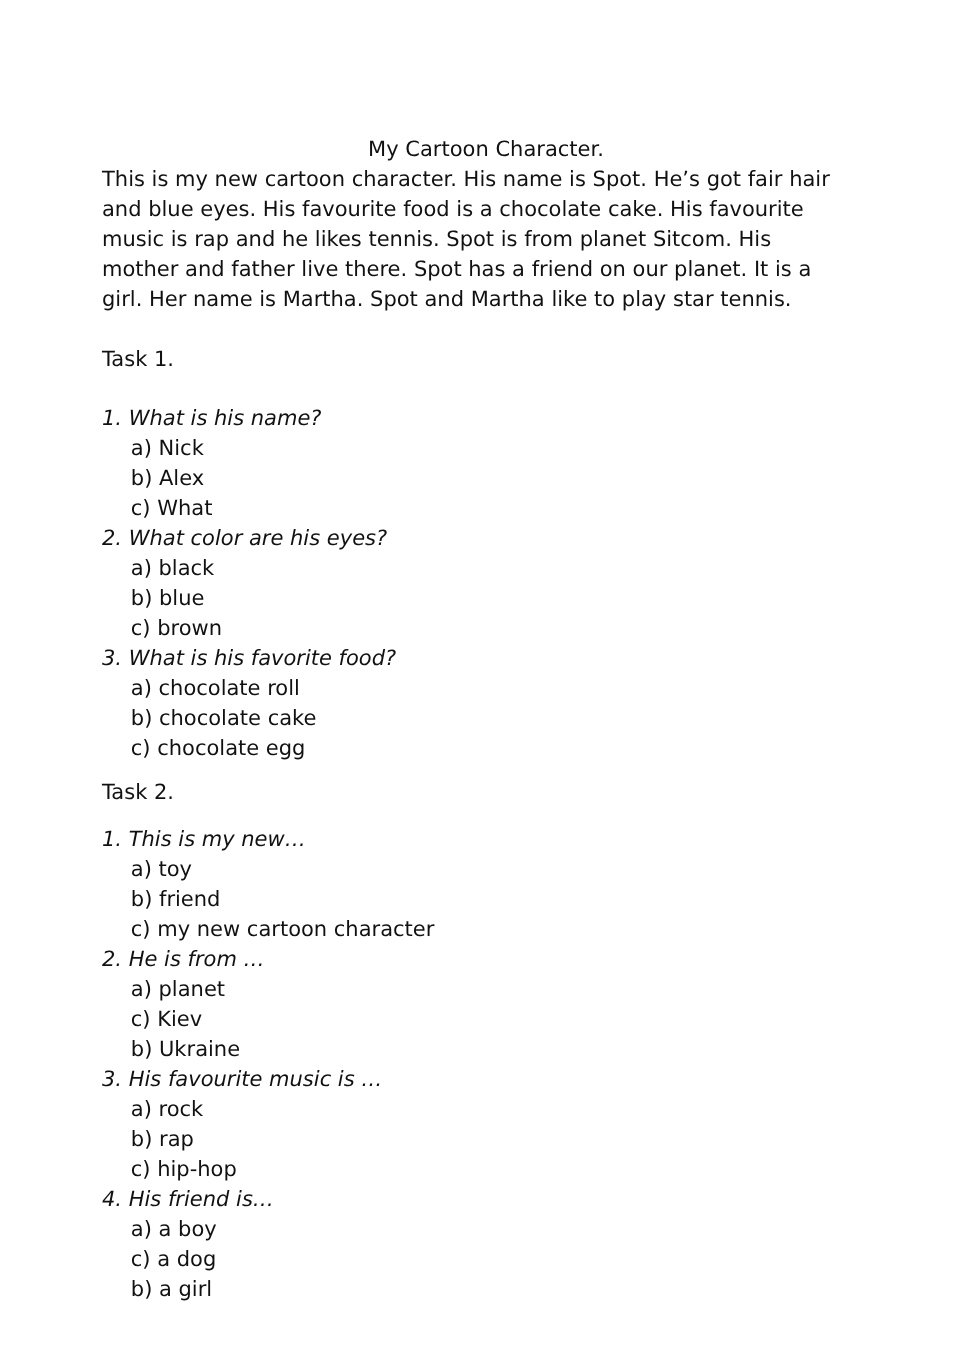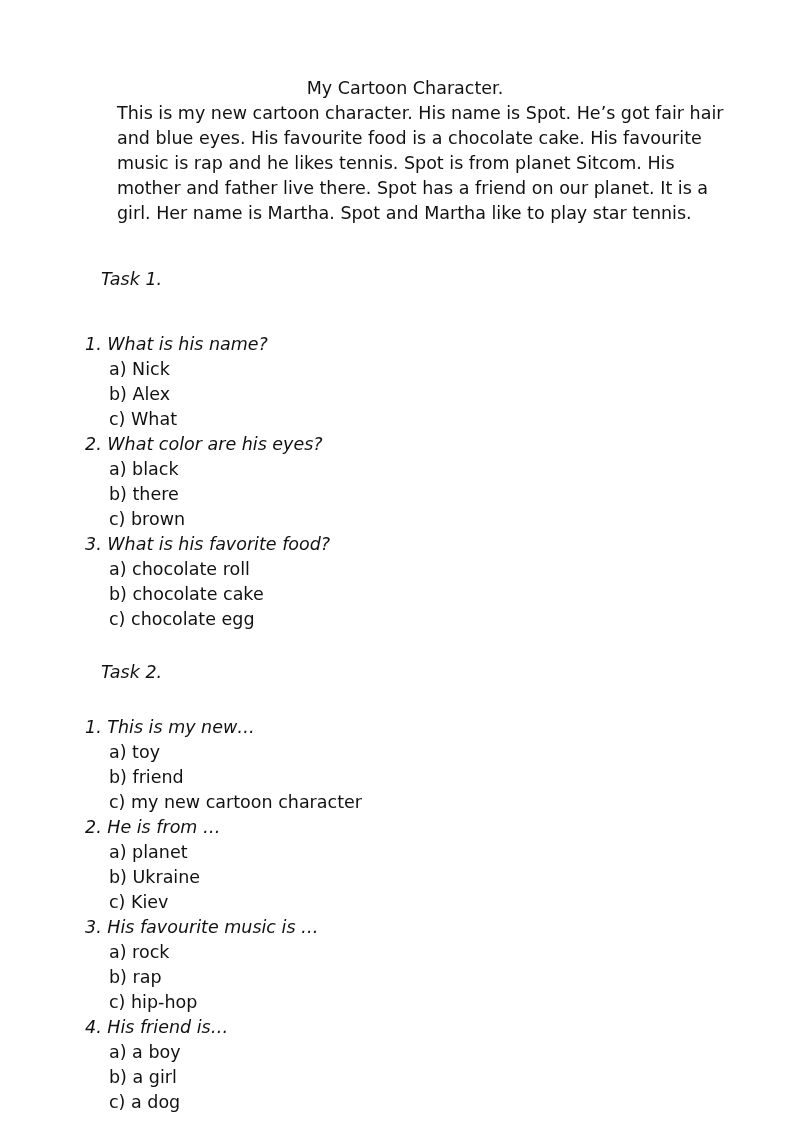--- a/index.html
+++ b/index.html
@@ -21,30 +21,30 @@
       left: 85px;
       top: 76px;
       width: 640px;
     }
     .title {
       text-align: center;
       line-height: 25px;
       height: 25px;
       padding-left: 0;
       width: 640px;
+      margin-top: 37px;
     }
     .para {
       line-height: 25px;
       margin: 0;
     }
-    .para span { display: block; white-space: nowrap; margin-left: 32px; }
+    .para span { display: block; white-space: nowrap; }
     .task-heading {
       line-height: 25px;
-      margin: 16px;
-      font-style: italic;
+      margin: 0;
     }
     .q {
       line-height: 25px;
       white-space: nowrap;
       font-style: italic;
     }
     .opt {
       line-height: 25px;
       padding-left: 24px;
       white-space: nowrap;
@@ -78,21 +78,21 @@
   <div>
     <div>
       <div class="q">1. What is his name?</div>
       <div class="opt">a) Nick</div>
       <div class="opt">b) Alex</div>
       <div class="opt">c) What</div>
     </div>
     <div>
       <div class="q">2. What color are his eyes?</div>
       <div class="opt">a)  black</div>
-      <div class="opt">b)  there</div>
+      <div class="opt">b)  blue</div>
       <div class="opt">c)  brown</div>
     </div>
     <div>
       <div class="q">3. What is his favorite food?</div>
       <div class="opt">a) chocolate roll</div>
       <div class="opt">b) chocolate cake</div>
       <div class="opt">c) chocolate egg</div>
     </div>
   </div>
 
@@ -105,30 +105,30 @@
   <div>
     <div>
       <div class="q">1. This is my new…</div>
       <div class="opt">a) toy</div>
       <div class="opt">b) friend</div>
       <div class="opt">c) my new cartoon character</div>
     </div>
     <div>
       <div class="q">2. He is from …</div>
       <div class="opt">a) planet</div>
+      <div class="opt">c) Kiev</div>
       <div class="opt">b) Ukraine</div>
-      <div class="opt">c) Kiev</div>
     </div>
     <div>
       <div class="q">3. His favourite music is …</div>
       <div class="opt">a) rock</div>
       <div class="opt">b) rap</div>
       <div class="opt">c) hip-hop</div>
     </div>
     <div>
       <div class="q">4. His friend is…</div>
       <div class="opt">a) a boy</div>
+      <div class="opt">c) a dog</div>
       <div class="opt">b) a girl</div>
-      <div class="opt">c) a dog</div>
     </div>
   </div>
 
 </div>
 
 </body></html>

